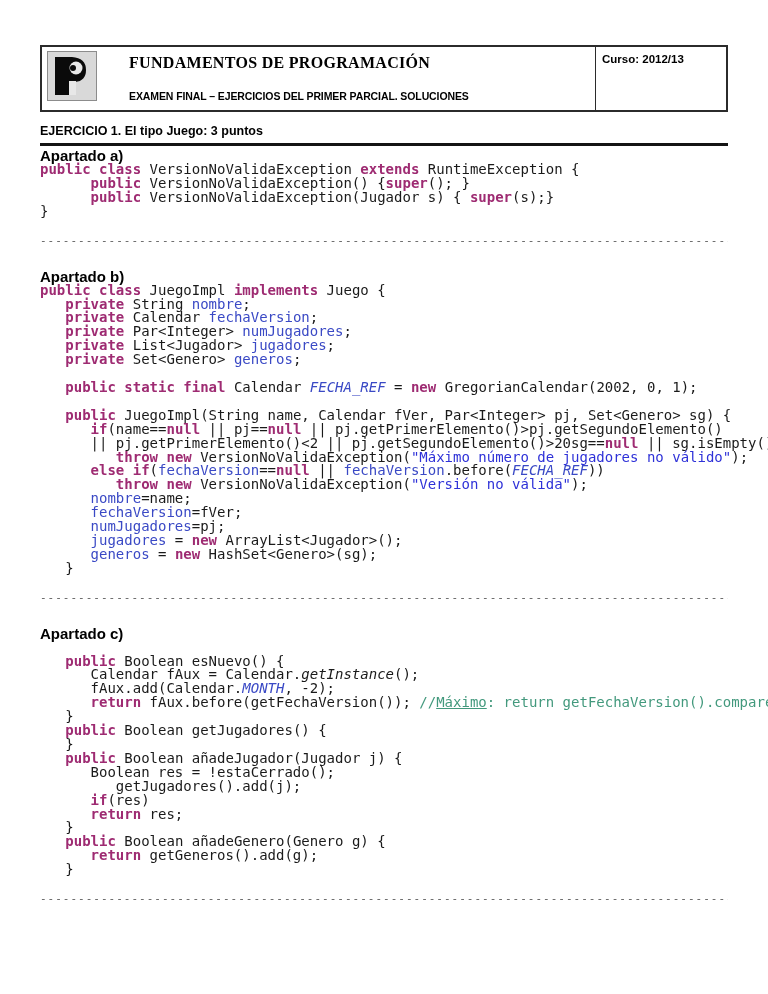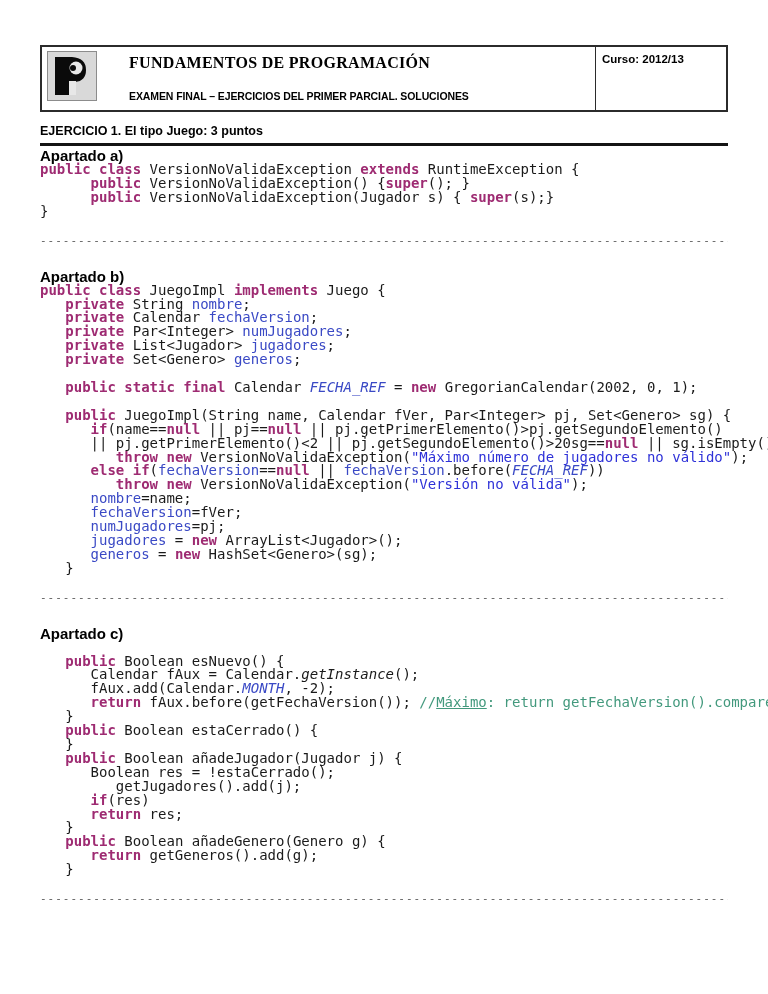--- a/index.html
+++ b/index.html
@@ -102,21 +102,21 @@
     </section>
     <section>
       <div class="apt-label">Apartado c)</div>
       <div class="code">
         <div class="ln">&nbsp;</div>
         <div class="ln"><span class="tk-p">   </span><span class="tk-k">public</span><span class="tk-p"> Boolean esNuevo() {</span></div>
         <div class="ln"><span class="tk-p">      Calendar fAux = Calendar.</span><span class="tk-sm">getInstance</span><span class="tk-p">();</span></div>
         <div class="ln"><span class="tk-p">      fAux.add(Calendar.</span><span class="tk-sf">MONTH</span><span class="tk-p">, -2);</span></div>
         <div class="ln"><span class="tk-p">      </span><span class="tk-k">return</span><span class="tk-p"> fAux.before(getFechaVersion()); </span><span class="tk-c">//</span><span class="tk-cu">Máximo</span><span class="tk-c">: return getFechaVersion().compareTo(fAux)&gt;0;</span></div>
         <div class="ln"><span class="tk-p">   }</span></div>
-        <div class="ln"><span class="tk-p">   </span><span class="tk-k">public</span><span class="tk-p"> Boolean estaCerrado() {</span></div>
+        <div class="ln"><span class="tk-p">   </span><span class="tk-k">public</span><span class="tk-p"> Boolean getJugadores() {</span></div>
         <div class="ln"><span class="tk-p">   }</span></div>
         <div class="ln"><span class="tk-p">   </span><span class="tk-k">public</span><span class="tk-p"> Boolean añadeJugador(Jugador j) {</span></div>
         <div class="ln"><span class="tk-p">      Boolean res = !estaCerrado();</span></div>
         <div class="ln"><span class="tk-p">         getJugadores().add(j);</span></div>
         <div class="ln"><span class="tk-p">      </span><span class="tk-k">if</span><span class="tk-p">(res)</span></div>
         <div class="ln"><span class="tk-p">      </span><span class="tk-k">return</span><span class="tk-p"> res;</span></div>
         <div class="ln"><span class="tk-p">   }</span></div>
         <div class="ln"><span class="tk-p">   </span><span class="tk-k">public</span><span class="tk-p"> Boolean añadeGenero(Genero g) {</span></div>
         <div class="ln"><span class="tk-p">      </span><span class="tk-k">return</span><span class="tk-p"> getGeneros().add(g);</span></div>
         <div class="ln"><span class="tk-p">   }</span></div>

